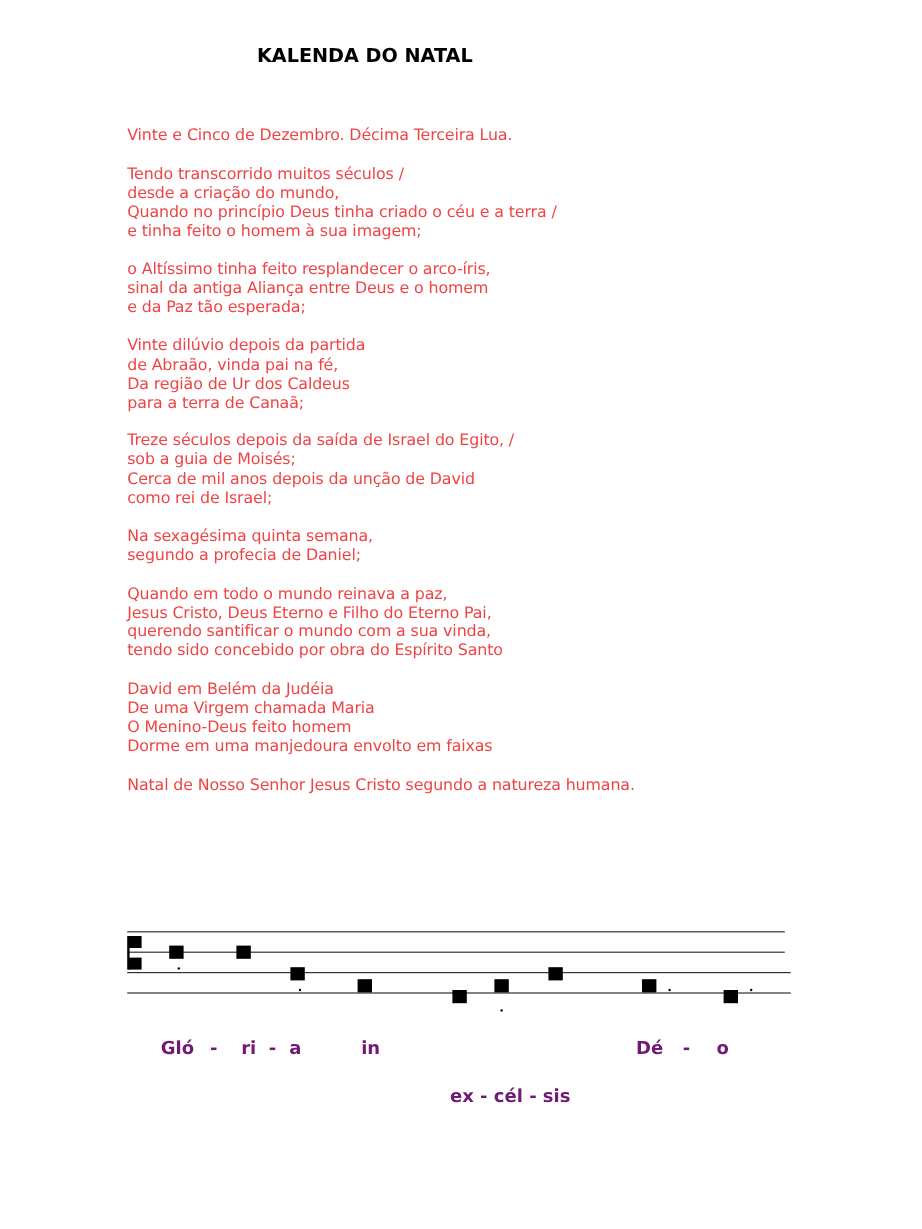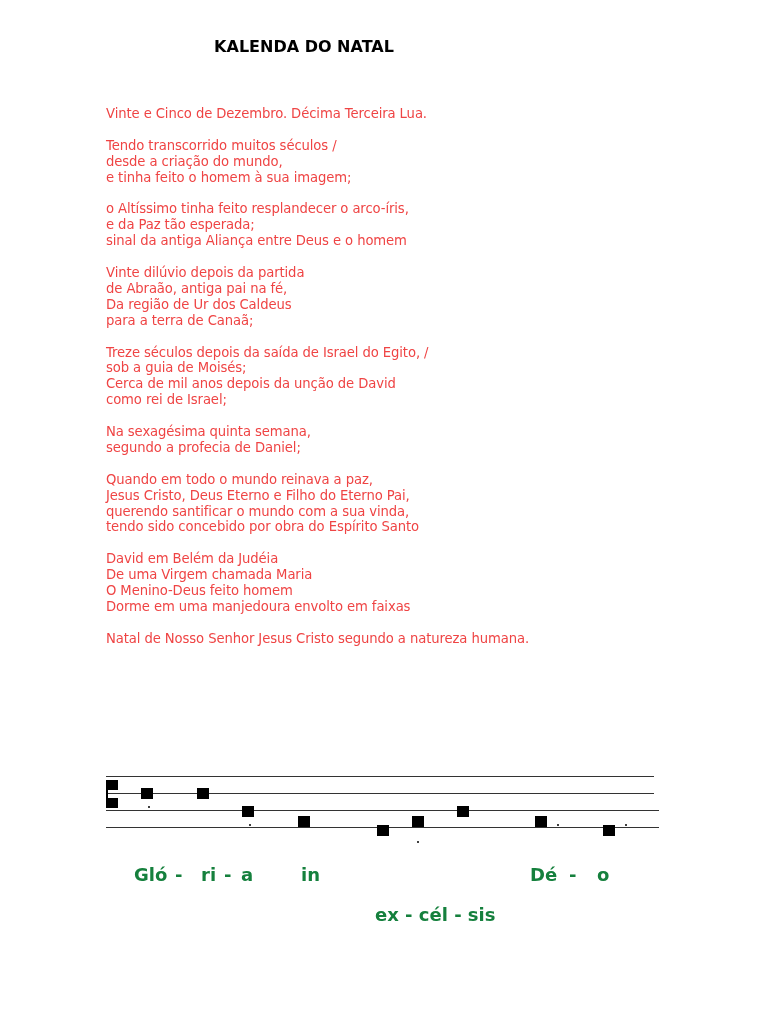--- a/index.html
+++ b/index.html
@@ -18,50 +18,51 @@
   .para .line { display: block; white-space: nowrap; }
 
   .chant { position: absolute; left: 0; top: 0; width: 768px; height: 900px; pointer-events: none; }
   .staff-line { position: absolute; height: 1px; background: #333; }
   .note { position: absolute; width: 12px; height: 11px; background: #000; }
   .clef-part { position: absolute; width: 11px; height: 10px; background: #000; }
   .clef-stem { position: absolute; width: 2px; background: #000; }
   .dot { position: absolute; width: 2px; height: 2px; background: #000; border-radius: 1px; }
   .lyrics {
     position: absolute; top: 864px; left: 0; width: 728px; height: 20px;
-    font-family: "DejaVu Sans", sans-serif; font-weight: bold; font-size: 18px; color: #15803d;
+    font-family: "DejaVu Sans", sans-serif; font-weight: bold; font-size: 15px; color: #701a75;
   }
   .syl { position: absolute; top: 0; white-space: nowrap; }
 </style>
 </head>
 <body>
 
 <div class="page">
 
   <div class="title">
     <div>KALENDA DO NATAL</div>
   </div>
 
   <div class="body-text">
     <div class="para">
       <span class="line">Vinte e Cinco de Dezembro. Décima Terceira Lua.</span>
     </div>
     <div class="para">
       <span class="line">Tendo transcorrido muitos séculos /</span>
       <span class="line">desde a criação do mundo,</span>
+      <span class="line">Quando no princípio Deus tinha criado o céu e a terra /</span>
       <span class="line">e tinha feito o homem à sua imagem;</span>
     </div>
     <div class="para">
       <span class="line">o Altíssimo tinha feito resplandecer o arco-íris,</span>
+      <span class="line">sinal da antiga Aliança entre Deus e o homem</span>
       <span class="line">e da Paz tão esperada;</span>
-      <span class="line">sinal da antiga Aliança entre Deus e o homem</span>
     </div>
     <div class="para">
       <span class="line">Vinte dilúvio depois da partida</span>
-      <span class="line">de Abraão, antiga pai na fé,</span>
+      <span class="line">de Abraão, vinda pai na fé,</span>
       <span class="line">Da região de Ur dos Caldeus</span>
       <span class="line">para a terra de Canaã;</span>
     </div>
     <div class="para">
       <span class="line">Treze séculos depois da saída de Israel do Egito, /</span>
       <span class="line">sob a guia de Moisés;</span>
       <span class="line">Cerca de mil anos depois da unção de David</span>
       <span class="line">como rei de Israel;</span>
     </div>
     <div class="para">

